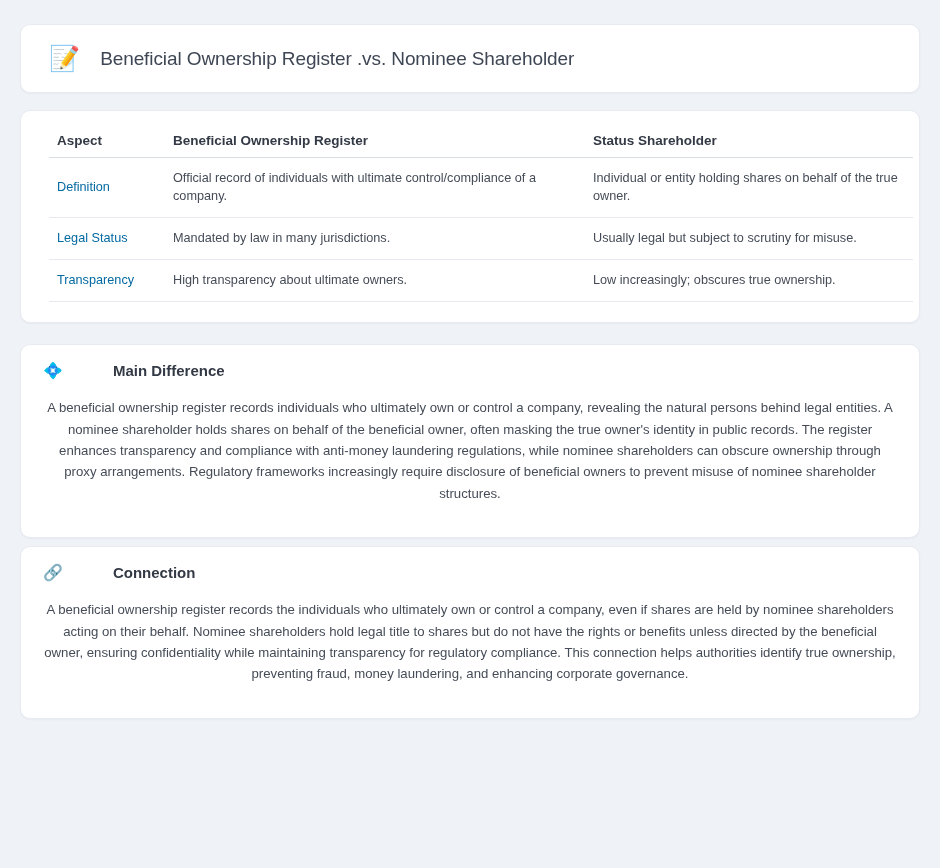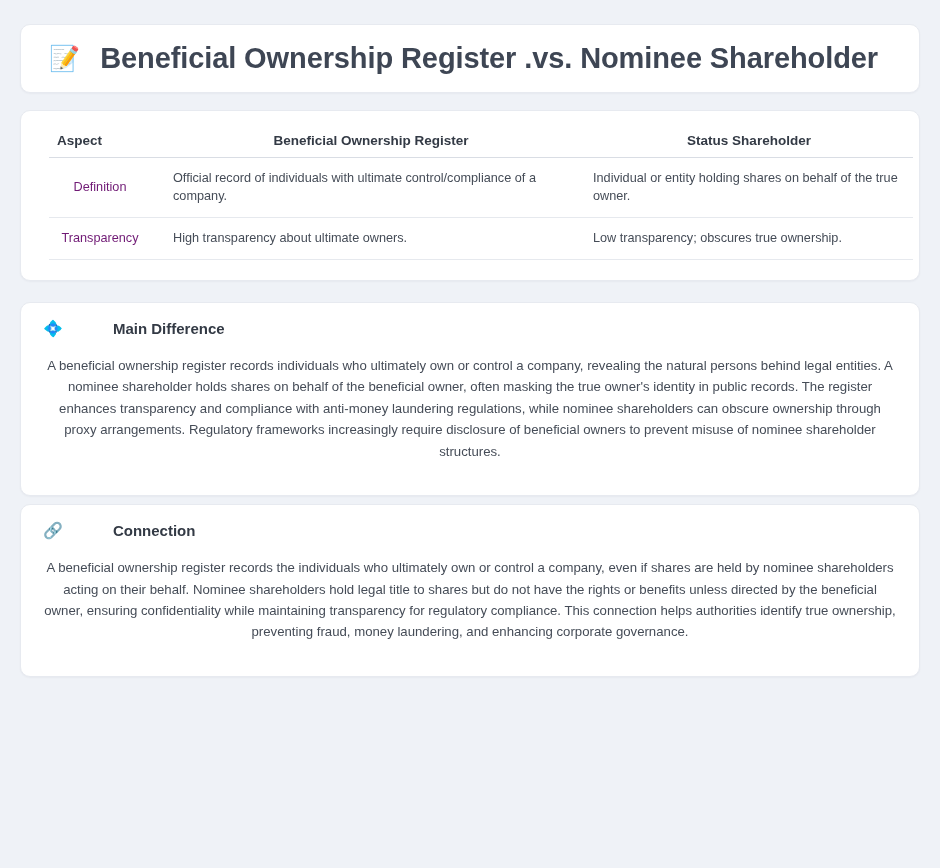--- a/index.html
+++ b/index.html
@@ -37,22 +37,22 @@
     padding: 0 28px;
     margin-bottom: 17px;
   }
   .header-icon {
     font-size: 25px;
     line-height: 1;
     margin-right: 20px;
     display: inline-block;
   }
   .header-title {
-    font-size: 29px;
-    font-weight: 700;
+    font-size: 19px;
+    font-weight: 400;
     color: #3e4654;
     letter-spacing: -0.1px;
     white-space: nowrap;
   }
 
   
   .table-card {
     padding: 14px 28px 20px 28px;
     margin-bottom: 21px;
   }
@@ -60,37 +60,37 @@
     width: 100%;
     border-collapse: collapse;
     table-layout: fixed;
   }
   table.cmp th {
     font-size: 13.5px;
     font-weight: bold;
     color: #333a45;
     padding: 8px 8px 9px 8px;
     border-bottom: 1px solid #d9dde4;
-    text-align: center;
+    text-align: left;
   }
   table.cmp td {
     font-size: 12.7px;
     color: #454c57;
     line-height: 1.42;
     padding: 11px 8px 12px 8px;
     border-bottom: 1px solid #e6e9ee;
     vertical-align: top;
   }
   table.cmp col.c-aspect { width: 108px; }
   table.cmp col.c-left   { width: 420px; }
   table.cmp col.c-right  { width: 336px; }
 
   table.cmp td.aspect {
-    text-align: center;
-    color: #701a75;
+    text-align: left;
+    color: #0369a1;
     padding-right: 14px;
     vertical-align: middle;
   }
   table.cmp th.aspect-h { text-align: left; }
 
   
   table.cmp td.aspect,
   table.cmp th.aspect-h { border-right: 0; }
   table.cmp .gutter-pad { padding-left: 16px; }
 
@@ -147,23 +147,28 @@
           <th class="gutter-pad">Status Shareholder</th>
         </tr>
       </thead>
       <tbody>
         <tr>
           <td class="aspect">Definition</td>
           <td class="gutter-pad">Official record of individuals with ultimate control/compliance of a company.</td>
           <td class="gutter-pad">Individual or entity holding shares on behalf of the true owner.</td>
         </tr>
         <tr>
+          <td class="aspect">Legal Status</td>
+          <td class="gutter-pad">Mandated by law in many jurisdictions.</td>
+          <td class="gutter-pad">Usually legal but subject to scrutiny for misuse.</td>
+        </tr>
+        <tr>
           <td class="aspect">Transparency</td>
           <td class="gutter-pad">High transparency about ultimate owners.</td>
-          <td class="gutter-pad">Low transparency; obscures true ownership.</td>
+          <td class="gutter-pad">Low increasingly; obscures true ownership.</td>
         </tr>
       </tbody>
     </table>
   </div>
 
   <div class="card section-card">
     <div class="section-head">
       <span class="section-icon">💠</span>
       <span class="section-title">Main Difference</span>
     </div>

